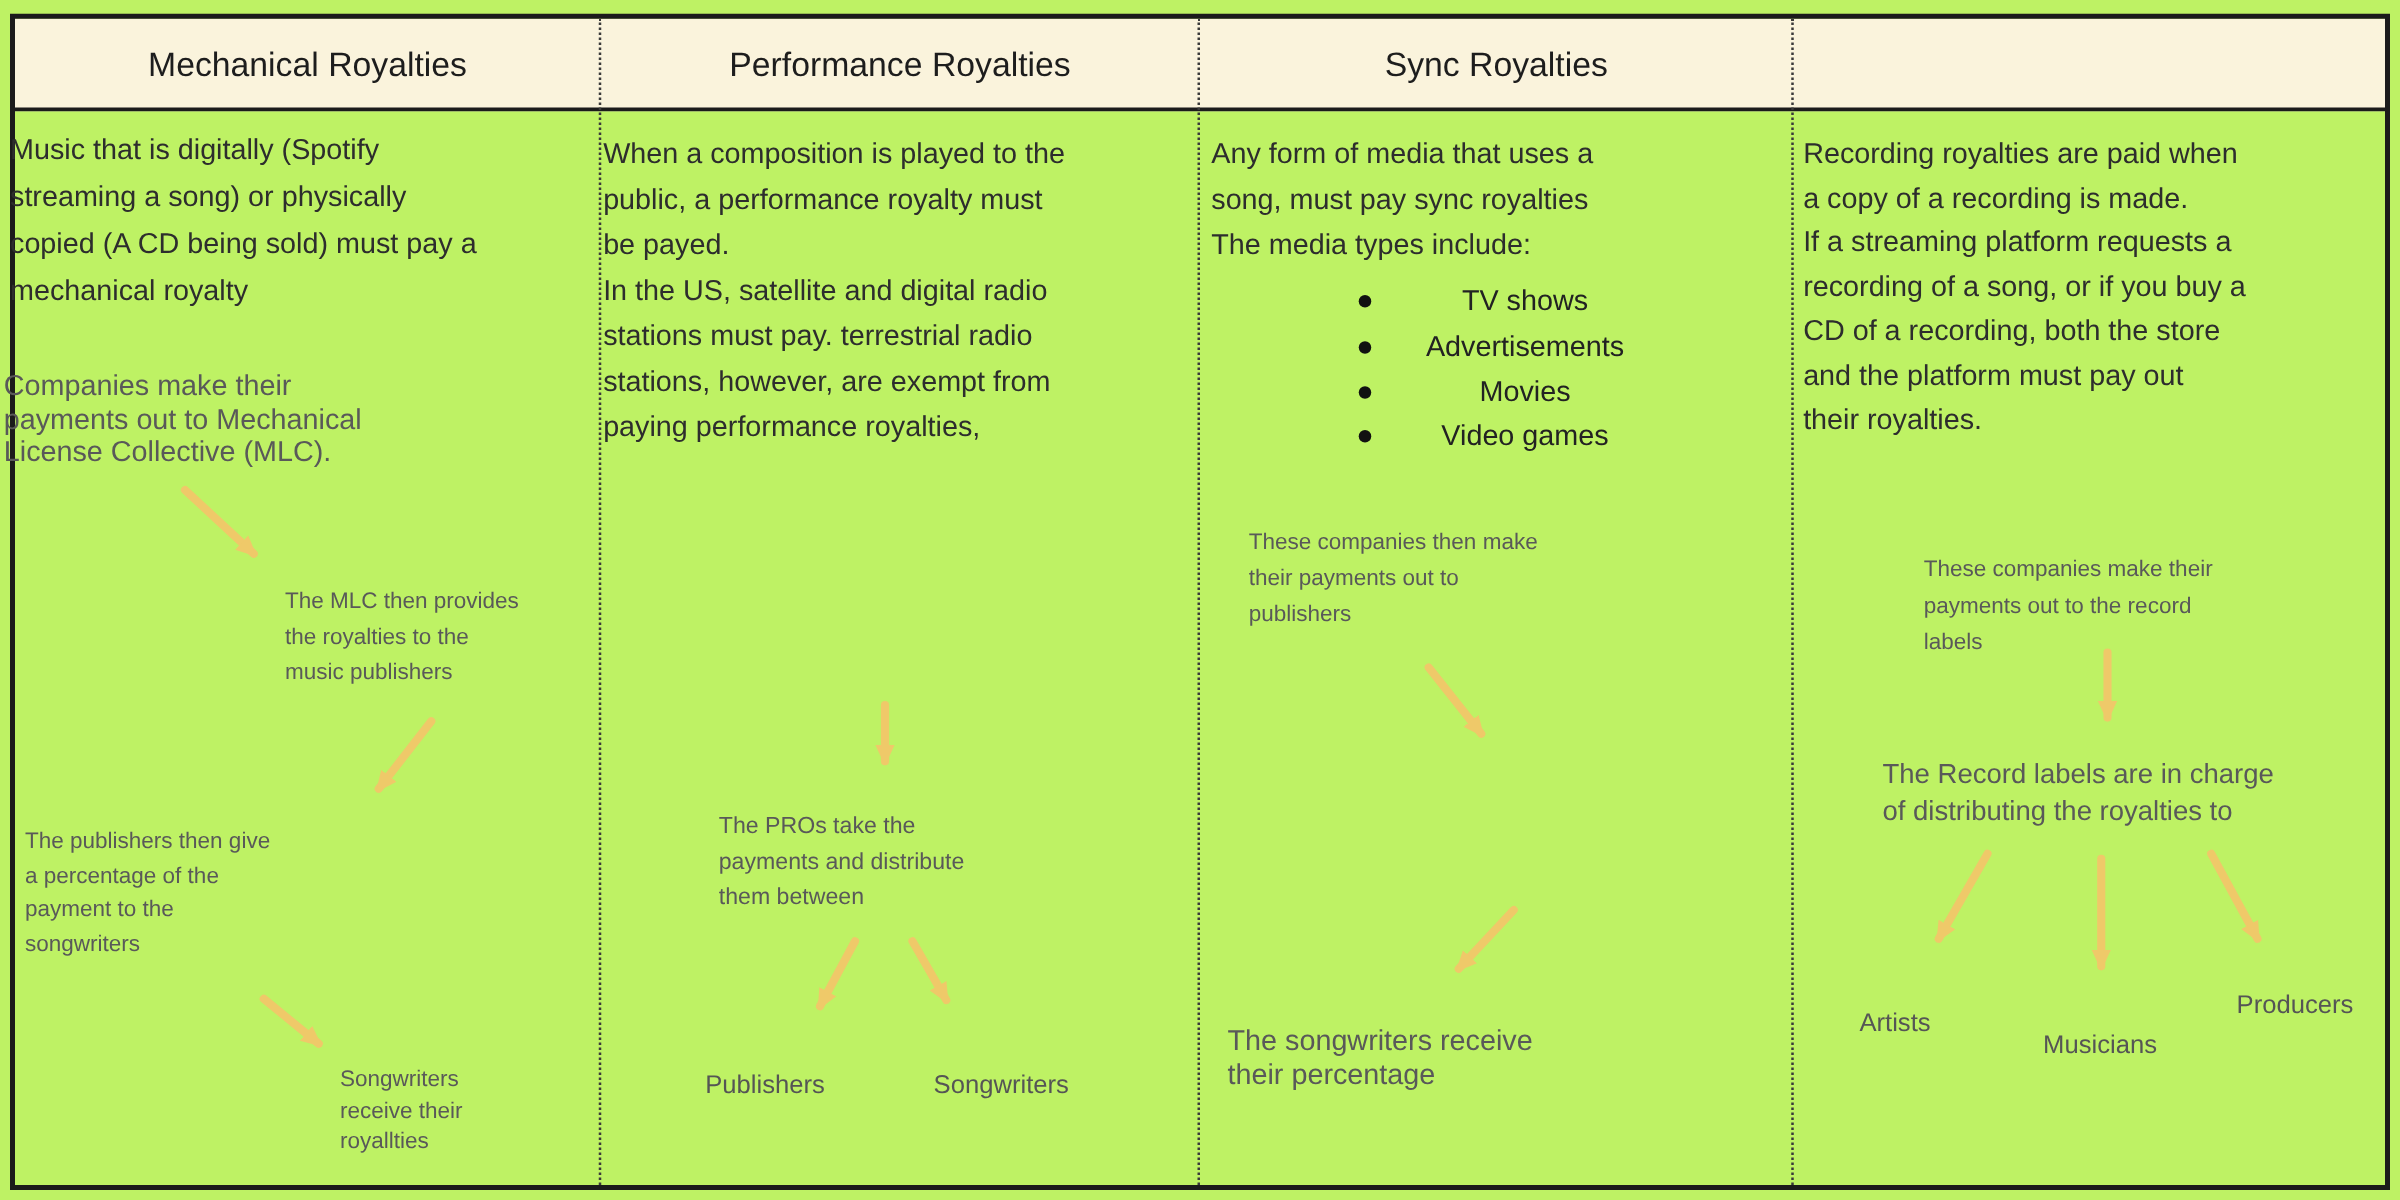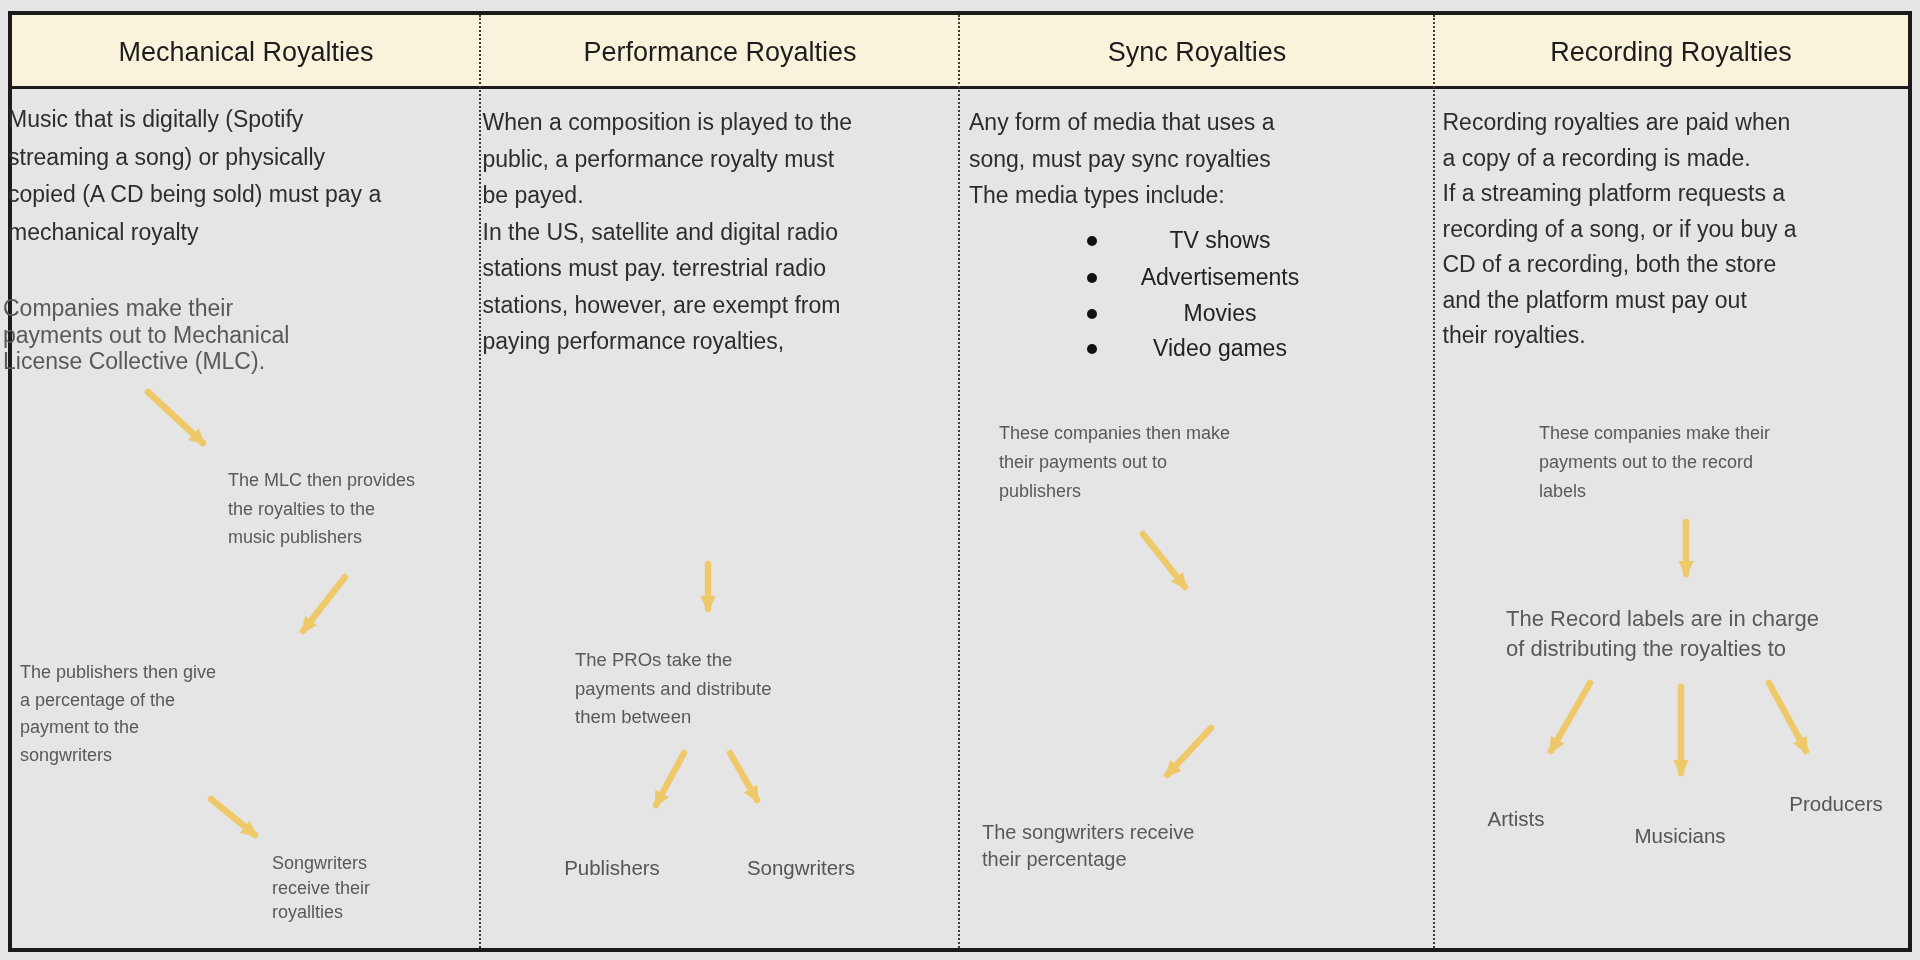--- a/index.html
+++ b/index.html
@@ -1,19 +1,19 @@
 <!DOCTYPE html>
 <html style="--header-bg: #faf3dc; --border: #1b1b1b;"><head>
 <meta charset="utf-8">
 <style>
   html,body{margin:0;padding:0;background:#ffffff;}
   .canvas{
     position:relative;
     width:1920px;height:960px;
-    background:#e5e5e5;
+    background:#bef264;
     font-family:"Liberation Sans","DejaVu Sans",sans-serif;
     overflow:hidden;
   }
   .frame{
     position:absolute;left:8px;top:11px;width:1904px;height:941px;
     box-sizing:border-box;border:4px solid var(--border,#1b1b1b);
   }
   .header-band{
     position:absolute;left:12px;top:15px;width:1896px;height:74px;
     background:var(--header-bg,#faf3dc);
@@ -58,24 +58,24 @@
   .c3-b1{left:1220px;top:227px;}
   .c3-b2{left:1220px;top:264px;}
   .c3-b3{left:1220px;top:300px;}
   .c3-b4{left:1220px;top:335px;}
   .d1{left:1087px;top:236px;}
   .d2{left:1087px;top:273px;}
   .d3{left:1087px;top:309px;}
   .d4{left:1087px;top:344px;}
   .c3-s1{left:1139px;top:419px;width:280px;line-height:29px;}
   .c3-s2{left:1257px;top:633px;width:240px;font-size:18.5px;line-height:27px;}
-  .c3-s3{left:1112px;top:819px;width:260px;font-size:20px;line-height:27px;}
+  .c3-s3{left:1112px;top:819px;width:260px;font-size:23px;line-height:27px;}
   
   .c4-intro{left:1675px;top:105px;width:465px;line-height:35.5px;}
-  .c4-s1{left:1684px;top:419px;width:290px;line-height:29px;}
+  .c4-s1{left:1684px;top:441px;width:290px;line-height:29px;}
   .c4-s2{left:1681px;top:604px;width:350px;font-size:22px;line-height:30px;}
   .c4-out1{left:1516px;top:807px;}
   .c4-out2{left:1680px;top:824px;}
   .c4-out3{left:1836px;top:792px;}
   .arrow-layer{position:absolute;left:0;top:0;width:1920px;height:960px;pointer-events:none;}
 </style>
 </head>
 <body>
 
 <div class="canvas">
@@ -83,21 +83,20 @@
   <div class="header-band"></div>
   <div class="frame"></div>
 
   <div class="divider div1"></div>
   <div class="divider div2"></div>
   <div class="divider div3"></div>
 
   <div class="hdr" style="left:246px">Mechanical Royalties</div>
   <div class="hdr" style="left:720px">Performance Royalties</div>
   <div class="hdr" style="left:1197px">Sync Royalties</div>
-  <div class="hdr" style="left:1671px">Recording Royalties</div>
 
   <div class="tb intro c1-intro">Music that is digitally (Spotify
 streaming a song) or physically
 copied (A CD being sold) must pay a
 mechanical royalty</div>
   <div class="tb step c1-s1">Companies make their
 payments out to Mechanical
 License Collective (MLC).</div>
   <div class="tb step c1-s2">The MLC then provides
 the royalties to the

